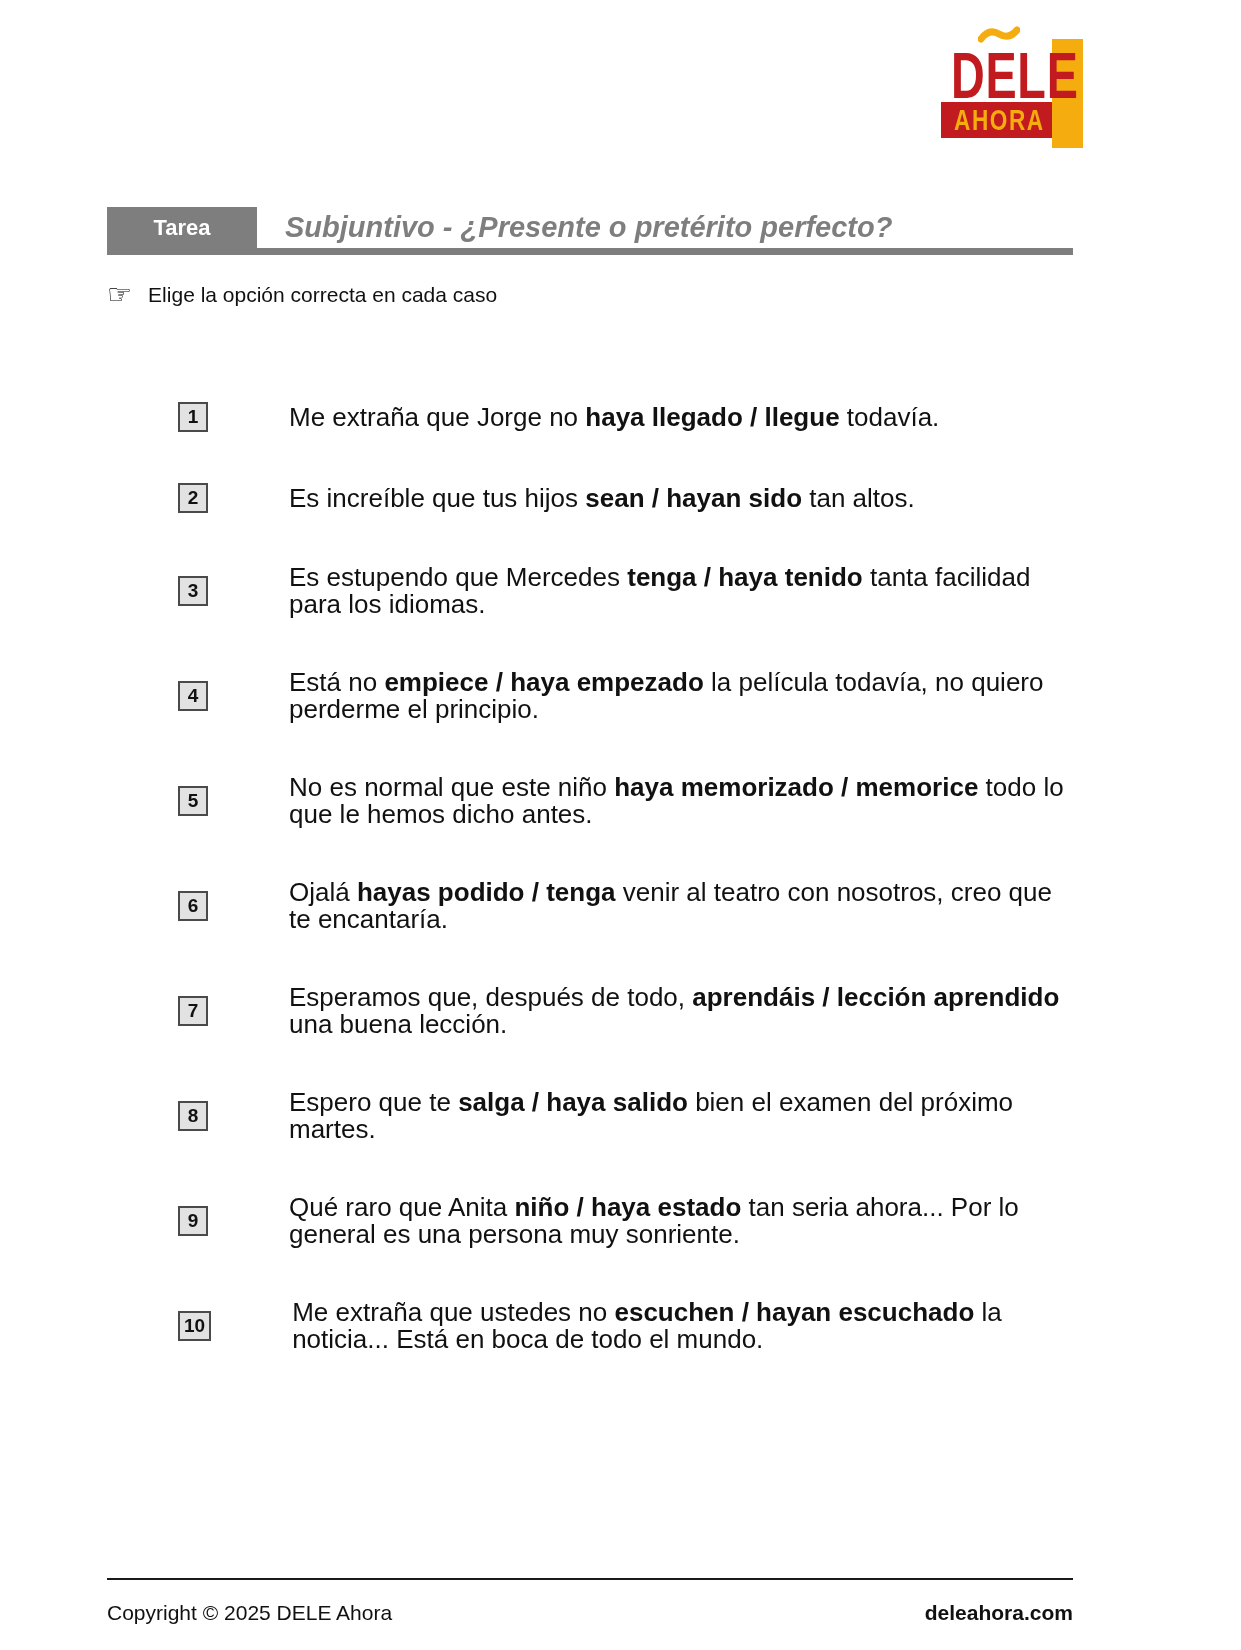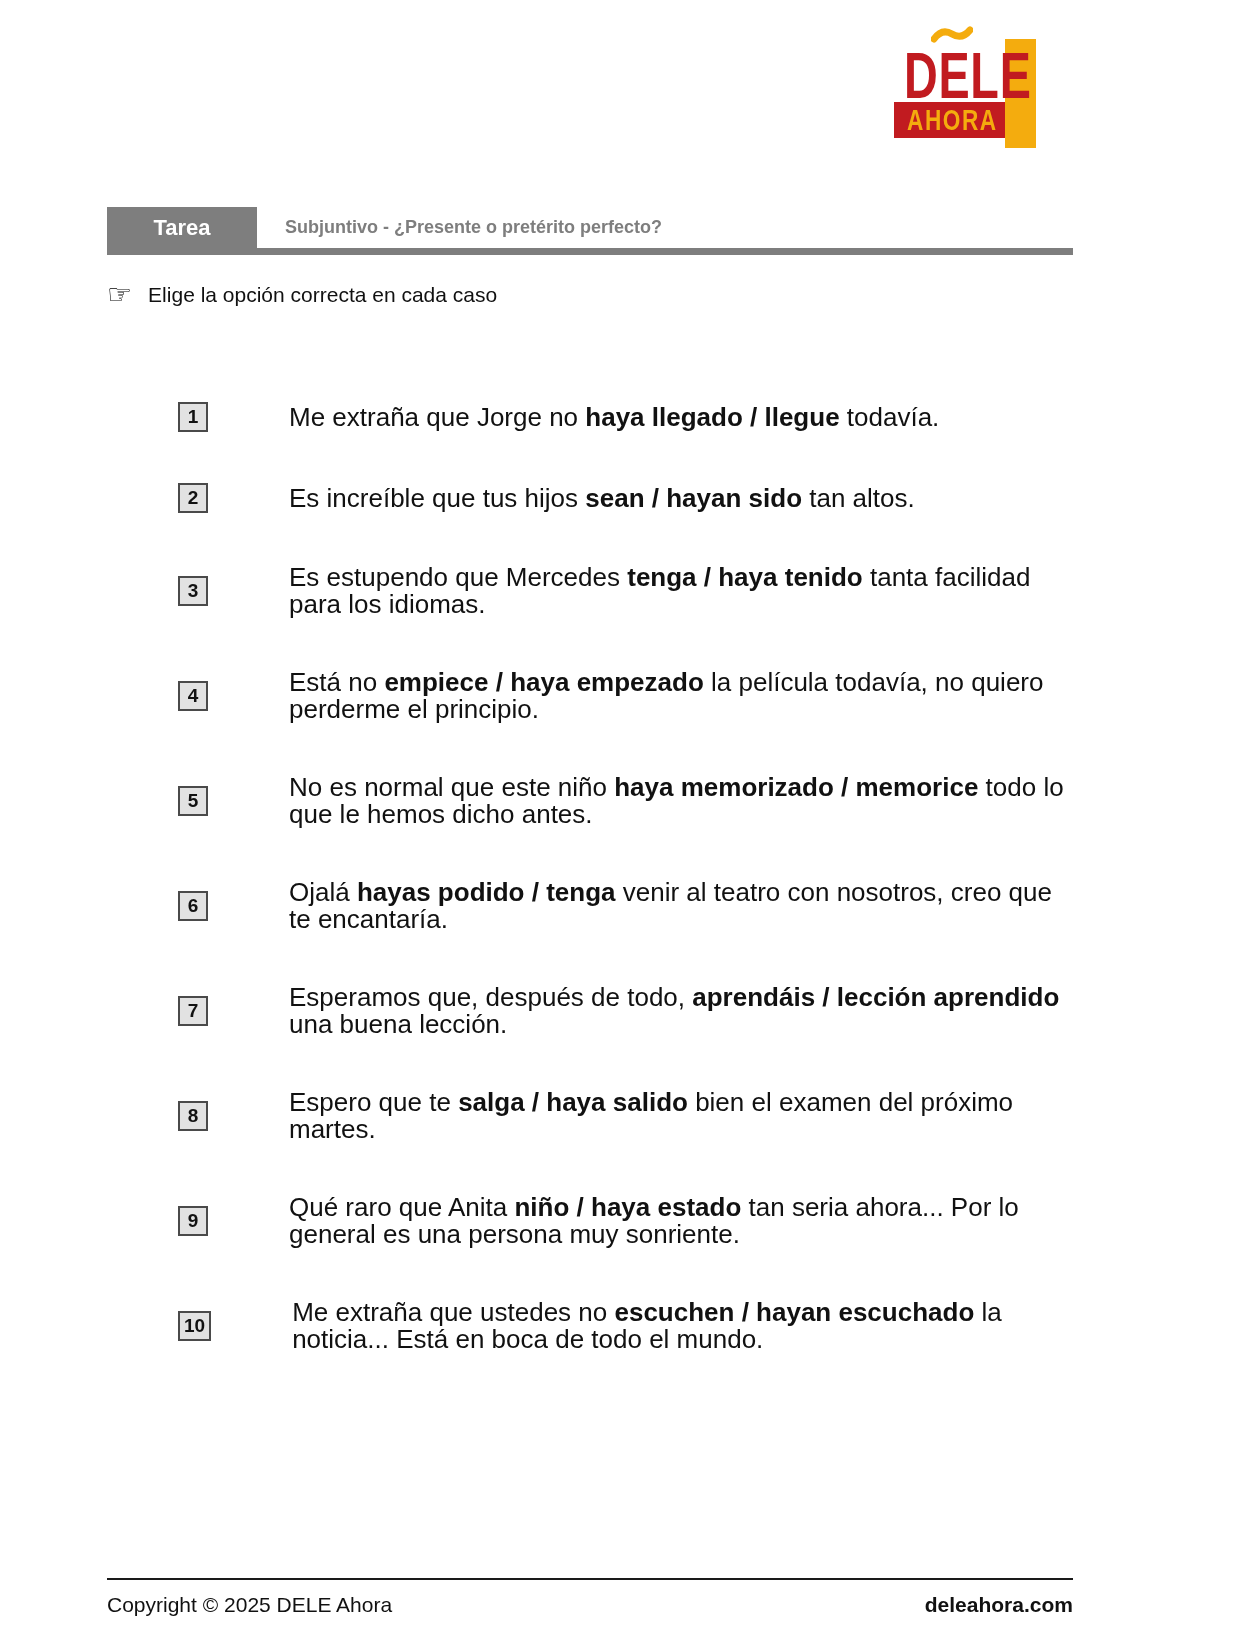--- a/index.html
+++ b/index.html
@@ -13,21 +13,21 @@
   *{margin:0;padding:0;box-sizing:border-box;}
   html,body{background:#ffffff;}
   body{
     width:1241px;height:1650px;position:relative;
     font-family:"Liberation Sans", sans-serif;color:var(--ink);
     overflow:hidden;
   }
   .page{width:100%;height:100%;position:relative;}
 
   
-  .logo{position:absolute;top:36px;left:894px;width:147px;height:112px;}
+  .logo{position:absolute;top:36px;left:941px;width:147px;height:112px;}
   .logo-bar{position:absolute;left:111px;top:3px;width:31px;height:109px;background:var(--yellow);z-index:1;}
   .logo-dele{
     position:absolute;left:10px;top:8px;z-index:2;
     font-weight:bold;font-size:64px;line-height:1;color:var(--red);
     transform:scaleX(0.73);transform-origin:left top;letter-spacing:1px;
   }
   .logo-tilde{position:absolute;left:37px;top:-11px;z-index:3;}
   .logo-ahora-band{
     position:absolute;left:0;top:66px;width:131px;height:36px;background:var(--red);z-index:0;
     display:flex;align-items:center;
@@ -46,22 +46,22 @@
     margin-top:195px;
     border-bottom:7px solid var(--gray);
     display:flex;align-items:stretch;
   }
   .tarea-box{
     width:150px;height:41px;background:var(--gray);
     color:#ffffff;font-weight:bold;font-size:22px;
     display:flex;align-items:center;justify-content:center;
   }
   .header-title{
-    color:var(--gray);font-weight:bold;font-size:18px;
-    margin-left:28px;align-self:center;
+    color:var(--gray);font-weight:bold;font-size:29px;
+    margin-left:28px;align-self:center;font-style:italic;
   }
 
   
   .instruction{margin-top:26px;display:flex;align-items:center;}
   .manicule{
     font-family:"DejaVu Sans", sans-serif;
     font-size:28px;line-height:1;color:#000;
   }
   .instruction-text{font-size:21px;margin-left:16px;}
 
@@ -73,21 +73,21 @@
     background:var(--badge-bg);border:2px solid var(--badge-border);
     display:flex;align-items:center;justify-content:center;
     font-weight:bold;font-size:19px;
   }
   .sentence{font-size:26px;line-height:27px;margin-left:81px;width:786px;}
   .sentence b{font-weight:bold;}
 
   
   .footer{
     position:absolute;left:0;top:1566px;width:966px;
-    border-top:2px solid #1a1a1a;padding-top:13px;
+    border-top:2px solid #1a1a1a;padding-top:21px;
     display:flex;justify-content:space-between;align-items:baseline;
     font-size:21px;
   }
   .footer .site{font-weight:bold;}
 </style>
 </head>
 <body>
 
 <div class="page">
 

